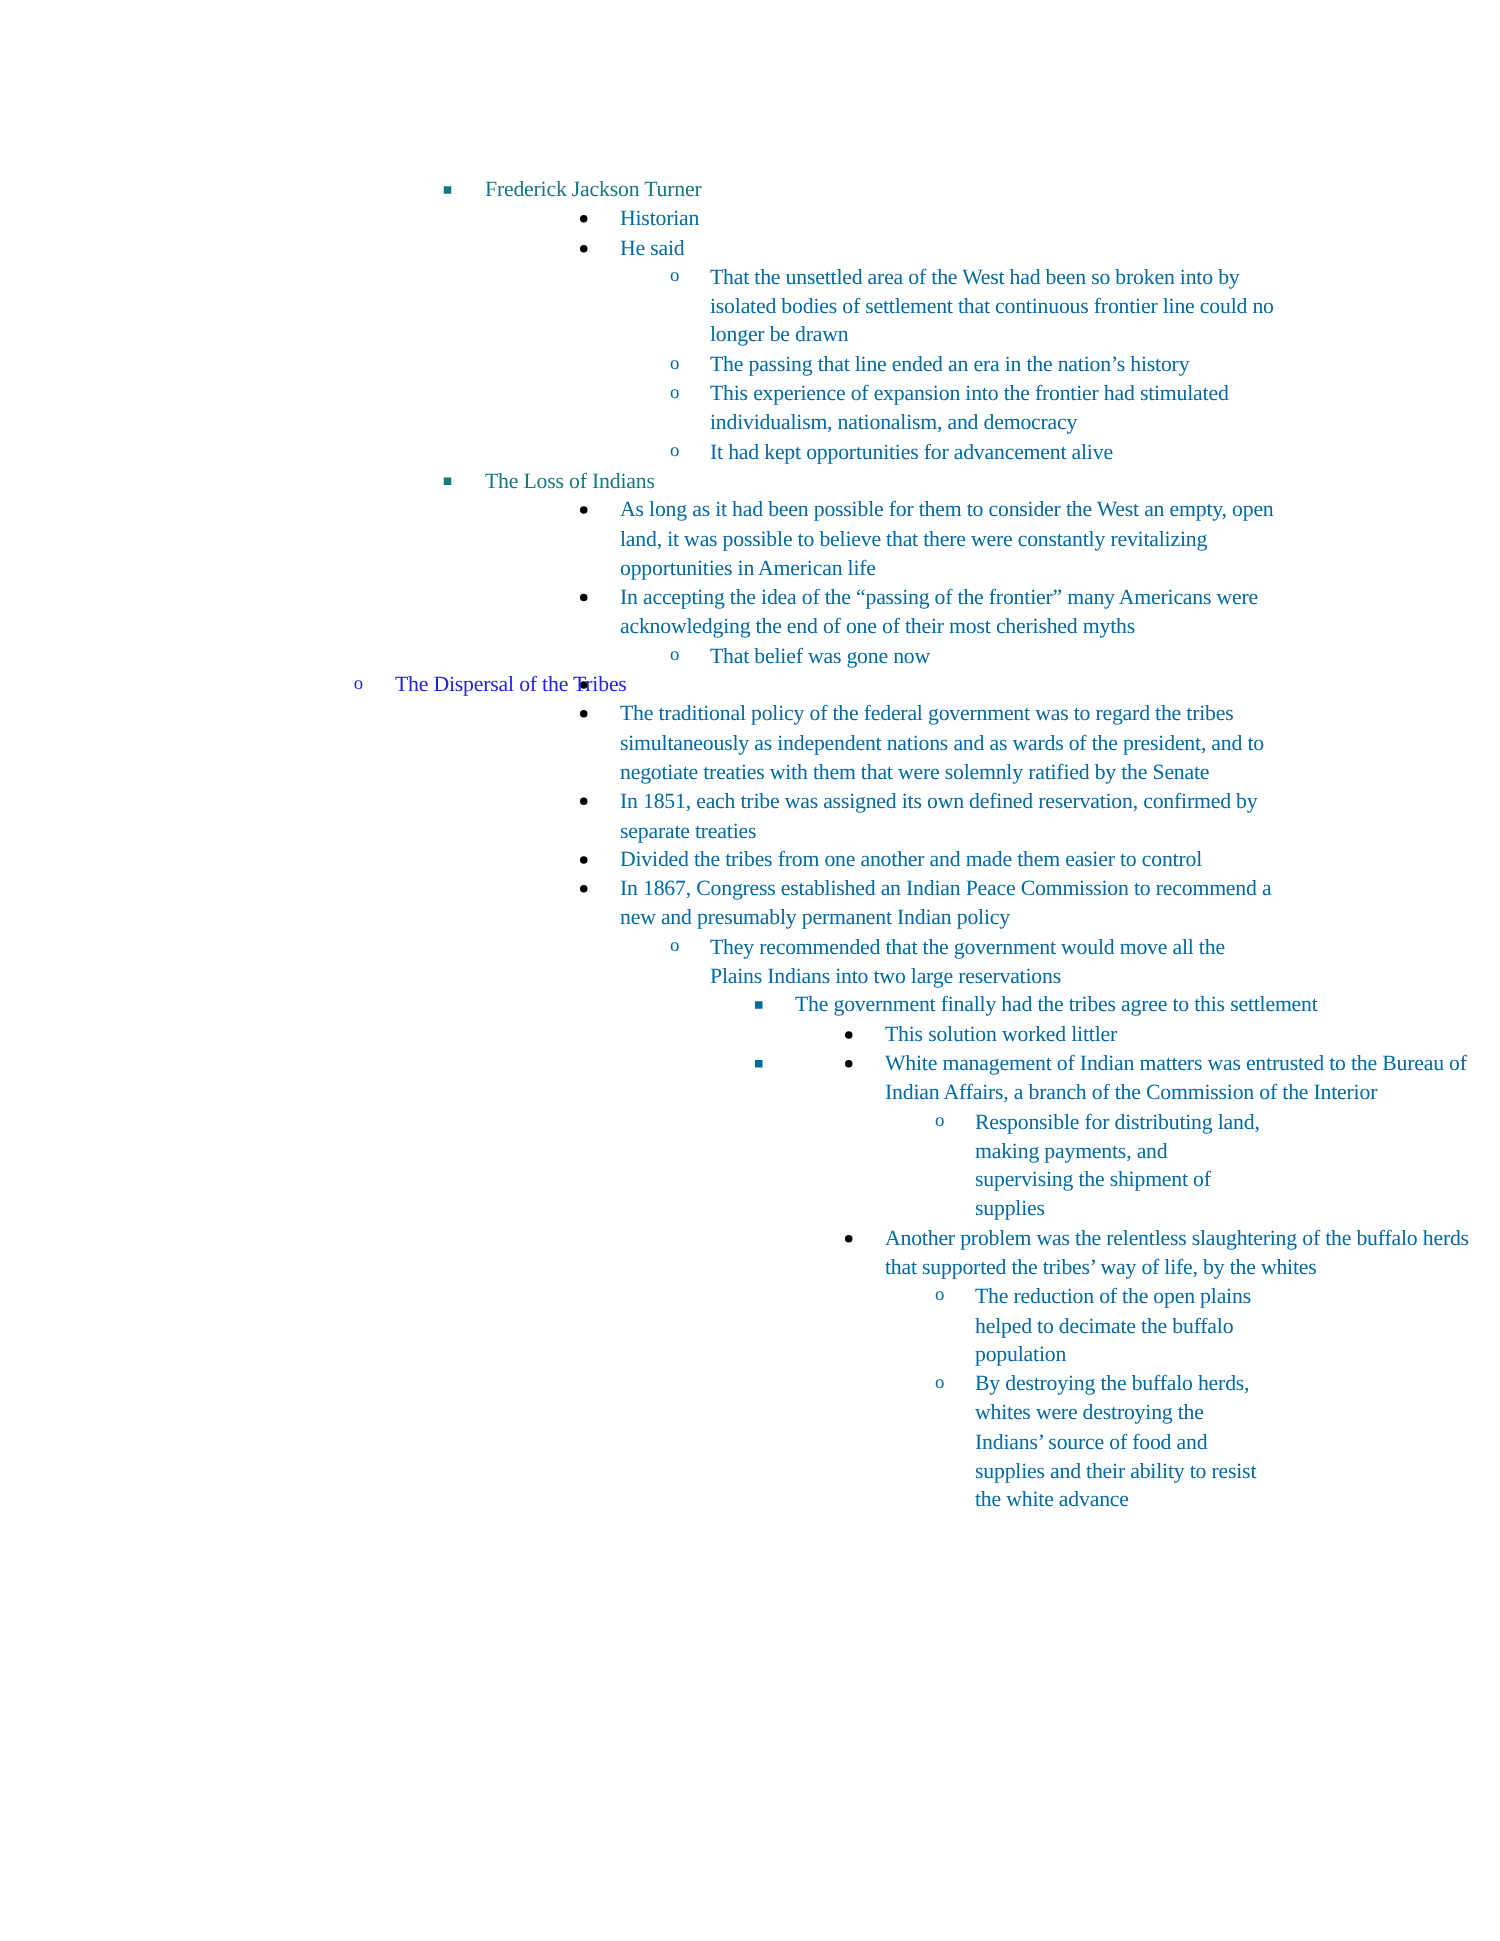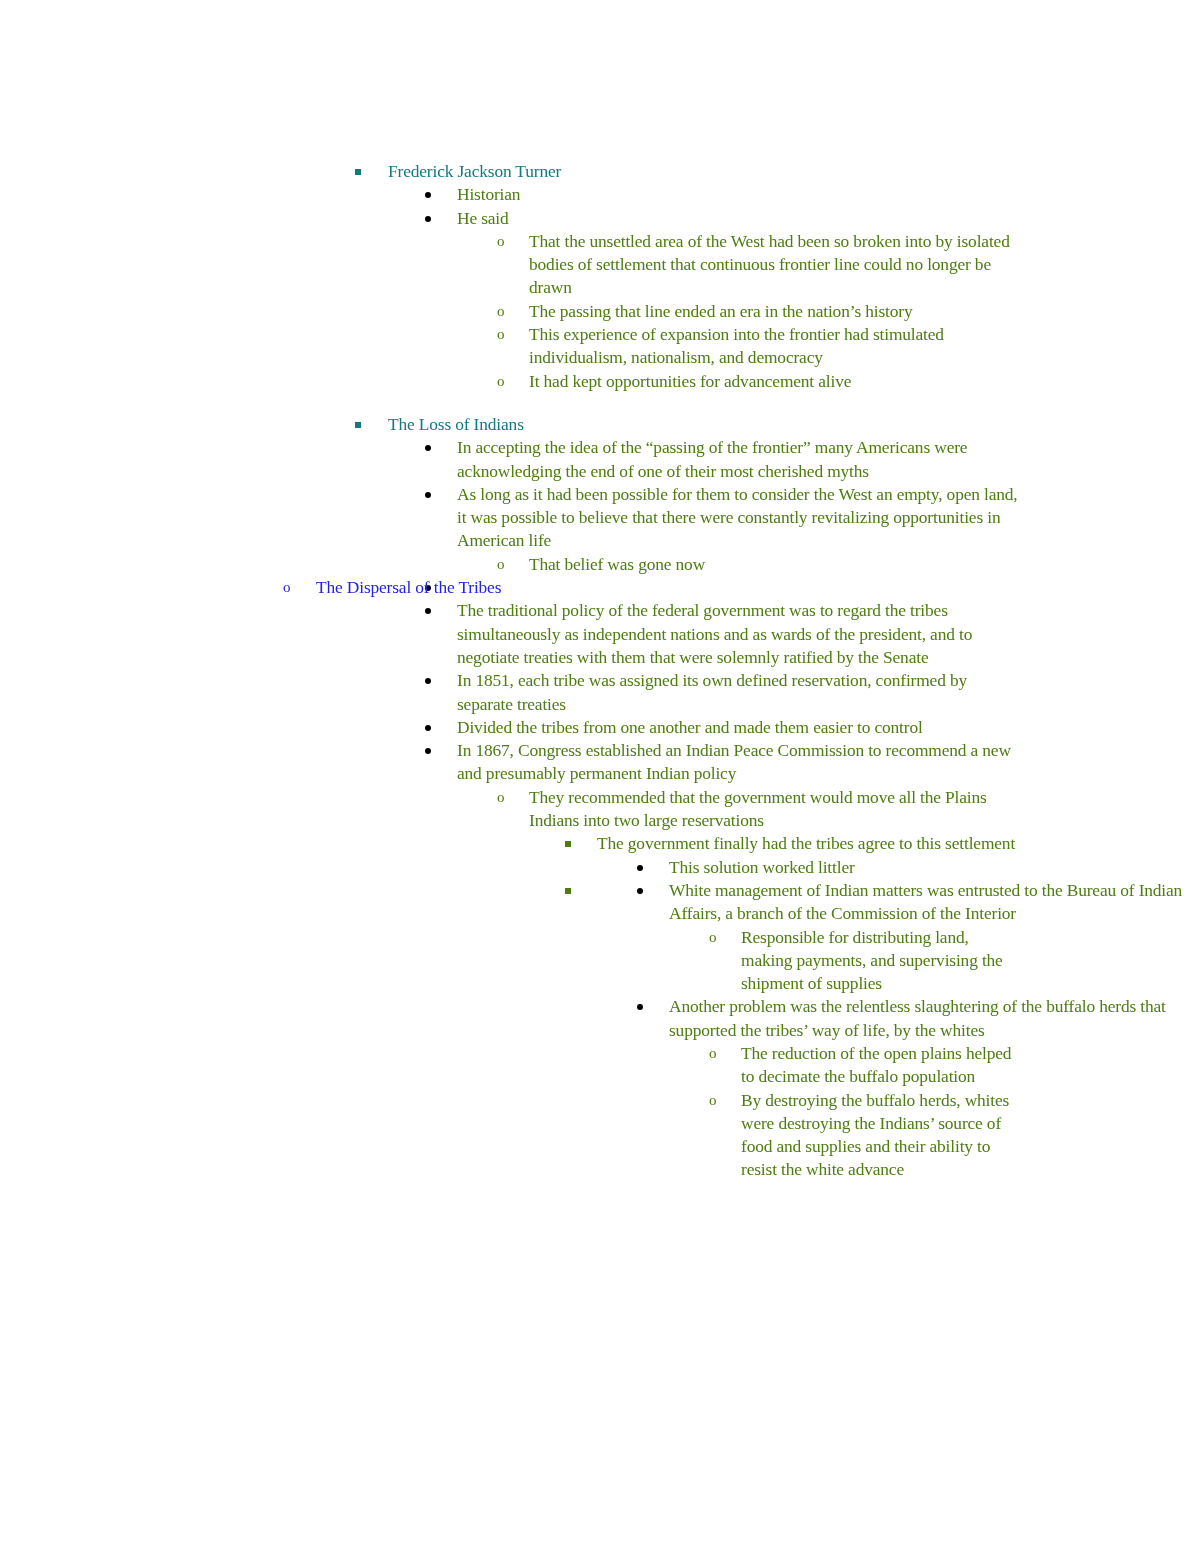--- a/index.html
+++ b/index.html
@@ -57,38 +57,38 @@
     background: #000;
     margin-top: 9px;
   }
   .oh {
     font-size: 15px;
     line-height: 23.3px;
     font-family: "Liberation Serif", "DejaVu Serif", serif;
   }
 
   
-  .l1  { padding-left: 388px; padding-right: 78px; margin-top: 20px; }
+  .l1  { padding-left: 388px; padding-right: 78px; }
   .l1 .bullet { left: 355px; }
   .l2  { padding-left: 457px; padding-right: 178px; }
   .l2 .bullet { left: 425px; }
   .l3  { padding-left: 529px; padding-right: 178px; }
   .l3 .bullet { left: 497px; }
   .l0b { padding-left: 316px; padding-right: 178px; }
   .l0b .bullet { left: 283px; }
   .l4  { padding-left: 597px; padding-right: 112px; }
   .l4 .bullet { left: 565px; }
   .l5  { padding-left: 669px; }
   .l5 .bullet { left: 637px; }
   .l6  { padding-left: 741px; padding-right: 186px; }
   .l6 .bullet { left: 709px; }
 
   .teal { color: #12797f; }
   .blue { color: #2222e0; }
-  .blk  { color: #4d7c0f; }
+  .blk  { color: #0369a1; margin-left: 39px; }
 </style>
 </head>
 <body>
 
 <div class="page">
   <div class="doc" id="outline-root">
       <div class="row l1 teal">
         <span class="bullet sq"></span>
         <span class="txt">Frederick Jackson Turner</span>
       </div>
@@ -115,25 +115,25 @@
       <div class="row l3 blk">
         <span class="bullet oh">o</span>
         <span class="txt">It had kept opportunities for advancement alive</span>
       </div>
       <div class="row l1 teal">
         <span class="bullet sq"></span>
         <span class="txt">The Loss of Indians</span>
       </div>
       <div class="row l2 blk">
         <span class="bullet dot"></span>
-        <span class="txt">In accepting the idea of the “passing of the frontier” many Americans were acknowledging the end of one of their most cherished myths</span>
+        <span class="txt">As long as it had been possible for them to consider the West an empty, open land, it was possible to believe that there were constantly revitalizing opportunities in American life</span>
       </div>
       <div class="row l2 blk">
         <span class="bullet dot"></span>
-        <span class="txt">As long as it had been possible for them to consider the West an empty, open land, it was possible to believe that there were constantly revitalizing opportunities in American life</span>
+        <span class="txt">In accepting the idea of the “passing of the frontier” many Americans were acknowledging the end of one of their most cherished myths</span>
       </div>
       <div class="row l3 blk">
         <span class="bullet oh">o</span>
         <span class="txt">That belief was gone now</span>
       </div>
       <div class="row l2 blk">
         <span class="bullet dot"></span>
       </div>
       <div class="row l0b blue">
         <span class="bullet oh">o</span>

